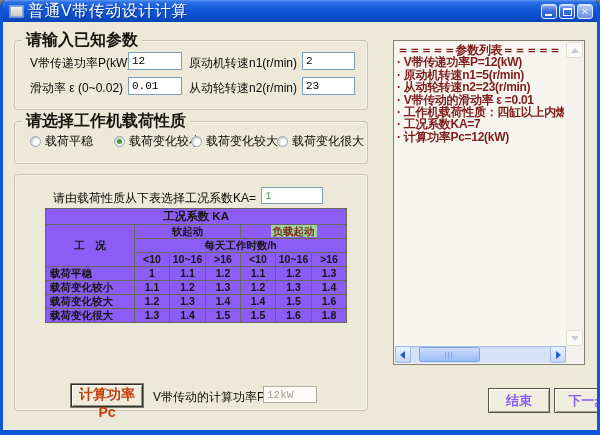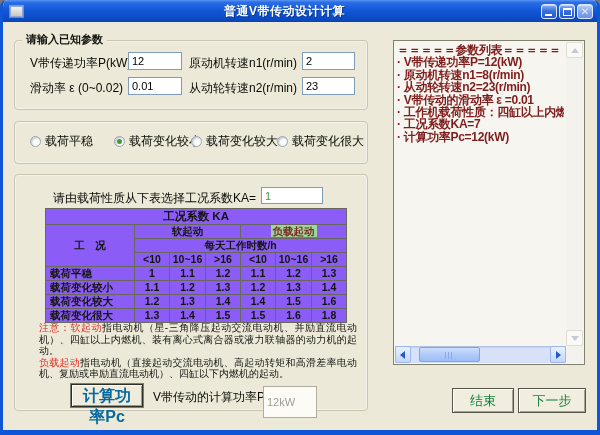--- a/index.html
+++ b/index.html
@@ -17,47 +17,47 @@
     background:linear-gradient(180deg,#5A96F0 0%,#2B6EE8 10%,#1258D8 45%,#0D4CC6 80%,#0A44B4 100%);
     border-radius:5px 5px 0 0;
     display:flex; align-items:center; padding:0 4px;
   }
   .app-icon {
     width:13px; height:11px; margin:0 5px 0 3px;
     background:linear-gradient(180deg,#F2F2EE,#C9C9C0);
     border:1px solid #8FA8D8; box-shadow:0 0 0 1px rgba(255,255,255,.35);
   }
   .title-text {
-    color:#FFF; font-size:12px; font-weight:bold; letter-spacing:0.5px;
-    text-shadow:1px 1px 1px #0A3894; flex:1 1 auto; white-space:nowrap; overflow:hidden;text-align:center;
+    color:#FFF; font-size:16px; font-weight:normal; letter-spacing:0.5px;
+    text-shadow:1px 1px 1px #0A3894; flex:1 1 auto; white-space:nowrap; overflow:hidden;
   }
   .tb-btns { display:flex; gap:2px; }
   .tb-btn {
     width:16px; height:15px; border-radius:3px; position:relative;
     border:1px solid #DCE8FB;
     background:linear-gradient(180deg,#8FB2F4 0%,#3C6FDC 45%,#2458CE 100%);
     box-shadow:inset 0 1px 0 rgba(255,255,255,.5); cursor:pointer;
   }
   .tb-btn.tb-close { background:linear-gradient(180deg,#BACFF5 0%,#7FA2E8 60%,#6E93E0 100%); }
   .glyph-min { position:absolute; left:3px; bottom:2px; width:7px; height:2px; background:#FFF; }
   .glyph-max { position:absolute; left:3px; top:3px; width:9px; height:8px; border:1px solid #FFF; border-top-width:2px; }
   .glyph-close { position:absolute; left:0; top:0; width:100%; height:100%;
     color:#E8EFFC; font-size:10px; font-weight:bold; line-height:13px; text-align:center; }
   
   .client { position:absolute; top:22px; left:0; right:0; bottom:0; background:#ECE9D8; }
   .groupbox { position:absolute; border:1px solid #C8C4B0; border-radius:4px;
     box-shadow:inset 0 0 0 1px rgba(255,255,255,.45); }
-  .gb-caption { position:absolute; background:#ECE9D8; padding:0 4px; font-size:11px;
+  .gb-caption { position:absolute; background:#ECE9D8; padding:0 4px; font-size:16px;
     font-weight:bold; color:#15150F; white-space:nowrap; line-height:13px; }
   .lbl { position:absolute; font-size:12px; color:#0A0A06; white-space:nowrap; }
   .xp-input { position:absolute; height:18px; border:1px solid #7F9DB9; background:#FFF;
-    font-family:Liberation Sans, sans-serif; font-size:11px; color:#000;
+    font-family:Liberation Mono, monospace; font-size:11px; color:#000;
     padding:4px 3px; outline:none; }
   .xp-input.green { color:#3E9B3E; height:17px; }
-  .xp-input.disabled { color:#A09E94; background:#FCFBF5; border-color:#AFAD9F; height:32px; }
+  .xp-input.disabled { color:#A09E94; background:#FCFBF5; border-color:#AFAD9F; height:17px; }
   
   .radio { position:absolute; display:flex; align-items:center; cursor:pointer; height:13px; }
   .radio-circle { width:11px; height:11px; border-radius:50%; background:#FDFDF9;
     border:1px solid #97A3B2; box-shadow:inset 1px 1px 2px rgba(60,80,110,.35); position:relative; flex:0 0 auto; }
   .radio-circle.checked::after { content:""; position:absolute; left:2px; top:2px; width:5px; height:5px;
     border-radius:50%; background:#3F9B33; }
   .radio-label { font-size:12px; color:#0A0A06; margin-left:4px; white-space:nowrap; }
   
   .ka-table { position:absolute; left:42px; top:186px; width:301px; table-layout:fixed;
     border-collapse:collapse; background:#8b5cf6; font-size:10.5px; color:#15150F; }
@@ -68,24 +68,24 @@
   .hl { background:#9ED49E; color:#7E2A20; padding:0 2px; }
   
   .note { position:absolute; left:36px; top:300px; width:318px; font-size:10px;
     line-height:11.5px; color:#141410; text-align:justify; }
   .note p { margin:0; }
   .note .red { color:#E03024; }
   
   .btn { position:absolute; cursor:pointer; font-family:"Liberation Sans","DejaVu Sans",sans-serif; }
   .btn-default { background:#EFECDD; border:1px solid #2F2F27;
     box-shadow:0 0 0 1px #7C7B6C, inset 1px 1px 0 #FFF, inset -1px -1px 0 #9A968A;
-    font-weight:bold; font-size:16px; color:#0369a1; }
+    font-weight:bold; font-size:14px; color:#c2410c; }
   .btn-classic { background:#F1EEE0; border:1px solid #55554C;
     box-shadow:inset 1px 1px 0 #FFF, inset -1px -1px 0 #A5A295;
-    font-weight:normal; font-size:13px; color:#15803d; }
+    font-weight:bold; font-size:13px; color:#8b5cf6;margin-left:36px; }
   
   .listbox { position:absolute; left:390px; top:18px; width:192px; height:325px;
     background:#F6F5EF; border:1px solid #82806F; }
   .lb-text { position:absolute; left:3px; top:3px; right:20px; bottom:20px; overflow:hidden; }
   .lb-line { font-size:12px; font-weight:bold; line-height:12.4px; letter-spacing:-0.3px;
     white-space:nowrap; color:#7f1d1d; }
   
   .vscroll { position:absolute; top:1px; right:1px; width:17px; bottom:18px; background:#F3F2EC; }
   .vs-arrow { position:absolute; left:0; width:17px; height:16px; background:#FAF9F5;
     border:1px solid #E0DED2; border-radius:2px; }
@@ -140,20 +140,21 @@
     <span class="lbl" style="left:27px;top:33px">V带传递功率P(kW)</span>
     <input class="xp-input" style="left: 125px; top: 30px; width: 54px;" value="12">
     <span class="lbl" style="left:186px;top:33px">原动机转速n1(r/min)</span>
     <input class="xp-input" style="left: 299px; top: 30px; width: 53px;" value="2">
     <span class="lbl" style="left:27px;top:58px">滑动率 ε (0~0.02)</span>
     <input class="xp-input" style="left: 125px; top: 55px; width: 54px;" value="0.01">
     <span class="lbl" style="left:186px;top:58px">从动轮转速n2(r/min)</span>
     <input class="xp-input" style="left: 299px; top: 55px; width: 53px;" value="23">
 
     <div class="groupbox" style="left:11px;top:99px;width:354px;height:43px"></div>
+    <span class="gb-caption" style="left:19px;top:92px">请选择工作机载荷性质</span>
     <div class="radio" style="left:27px;top:113px">
       <span class="radio-circle"></span>
       <span class="radio-label">载荷平稳</span>
     </div>
     <div class="radio" style="left:111px;top:113px">
       <span class="radio-circle checked"></span>
       <span class="radio-label">载荷变化较小</span>
     </div>
     <div class="radio" style="left:188px;top:113px">
       <span class="radio-circle"></span>
@@ -230,38 +231,30 @@
         <td>1.3</td>
         <td>1.4</td>
         <td>1.5</td>
         <td>1.5</td>
         <td>1.6</td>
         <td>1.8</td>
       </tr>
     </tbody>
       </table>
 
-    <div class="note">
-      <p>
-        <span class="red">注意：</span><span class="red">软起动</span><span>指电动机（星-三角降压起动交流电动机、并励直流电动机）、四缸以上内燃机、装有离心式离合器或液力联轴器的动力机的起动。</span>
-      </p>
-      <p>
-        <span class="red">负载起动</span><span>指电动机（直接起动交流电动机、高起动转矩和高滑差率电动机、复励或串励直流电动机）、四缸以下内燃机的起动。</span>
-      </p>
-    </div>
 
     <button class="btn btn-default" style="left:68px;top:362px;width:72px;height:23px">计算功率Pc</button>
     <span class="lbl" style="left:150px;top:367px">V带传动的计算功率Pc=</span>
     <input class="xp-input disabled" style="left: 260px; top: 364px; width: 54px;" value="12kW">
 
     <div class="listbox">
       <div class="lb-text">
         <div class="lb-line">＝＝＝＝＝参数列表＝＝＝＝＝</div>
         <div class="lb-line">· V带传递功率P=12(kW)</div>
-        <div class="lb-line">· 原动机转速n1=8(r/min)</div>
+        <div class="lb-line">· 原动机转速n1=5(r/min)</div>
         <div class="lb-line">· 从动轮转速n2=23(r/min)</div>
         <div class="lb-line">· V带传动的滑动率 ε =0.01</div>
         <div class="lb-line">· 工作机载荷性质：四缸以上内燃机</div>
         <div class="lb-line">· 工况系数KA=7</div>
         <div class="lb-line">· 计算功率Pc=12(kW)</div>
       </div>
       <div class="vscroll">
         <div class="vs-arrow up">
             <i class="tri-up"></i>
           </div>

